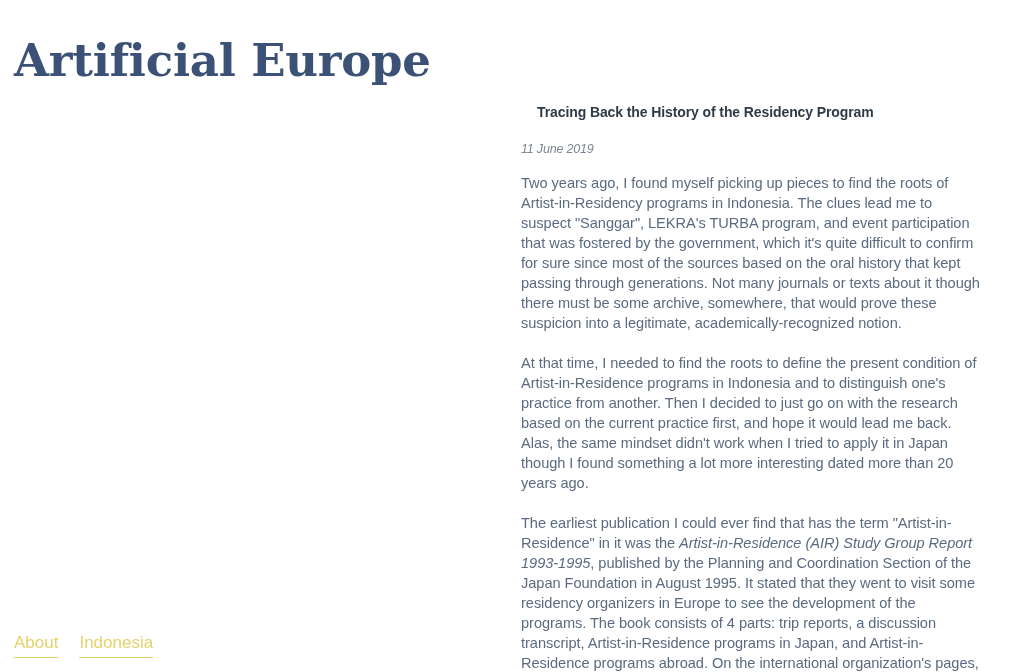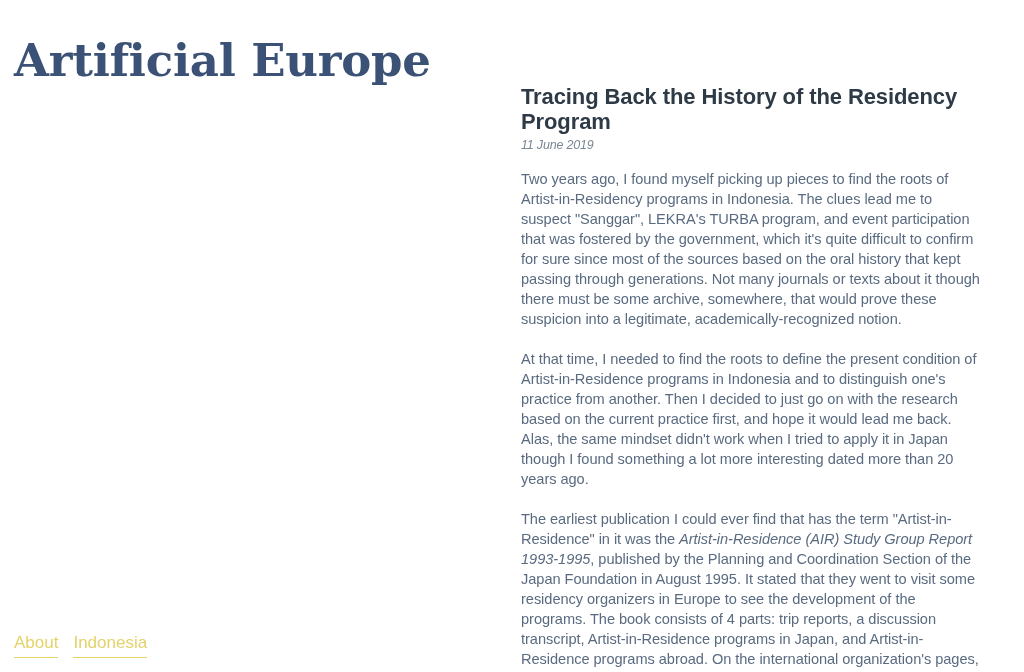--- a/index.html
+++ b/index.html
@@ -43,21 +43,21 @@
     color: #3b5175;
     white-space: nowrap;
   }
 
   .site-nav {
     position: absolute;
     left: 14px;
     top: 631px;
     display: flex;
     align-items: baseline;
-    gap: 15px;
+    gap: 21px;
   }
 
   .nav-link {
     font-family: "Liberation Sans", sans-serif;
     font-size: 17px;
     line-height: 24px;
     font-weight: 400;
     color: #e4d36a;
     text-decoration: none;
     border-bottom: 1.5px solid #e4d36a;
@@ -68,24 +68,24 @@
 
   
   .article {
     position: absolute;
     left: 521px;
     top: 84px;
     width: 477px;
   }
 
   .article-title {
-    margin: 0;
+    margin: 16px;
     font-family: "Liberation Sans", sans-serif;
     font-weight: 700;
-    font-size: 22px;
+    font-size: 14px;
     line-height: 25px;
     color: #2e3b47;
     letter-spacing: -0.1px;
   }
 
   .article-date {
     margin: 3px 0 0 0;
     font-family: "Liberation Sans", sans-serif;
     font-style: italic;
     font-size: 12.5px;

